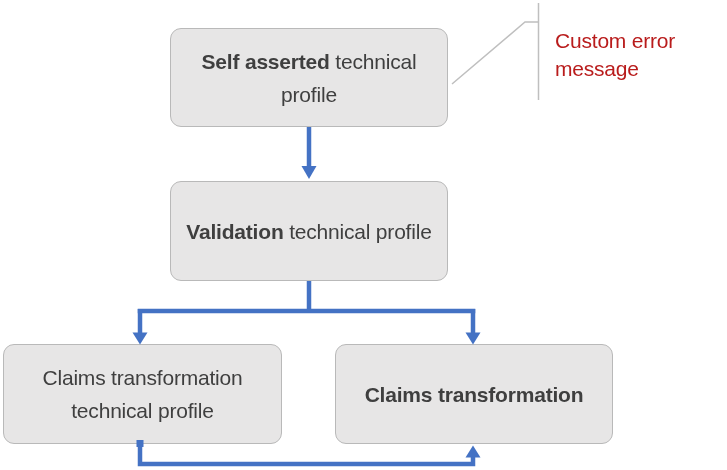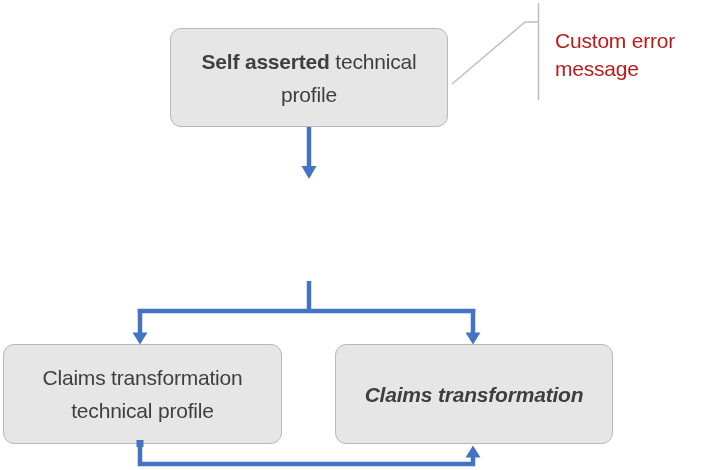--- a/index.html
+++ b/index.html
@@ -40,21 +40,21 @@
     font-size: 21px;
     line-height: 33px;
     letter-spacing: -0.2px;
     color: #3f3f3f;
     padding: 0 8px;
   }
   .node-label b { font-weight: bold; }
   #node-self-asserted   { left: 170px; top: 28px;  width: 278px; height: 99px; }
   #node-validation      { left: 170px; top: 181px; width: 278px; height: 100px; }
   #node-claims-tp       { left: 3px;   top: 344px; width: 279px; height: 100px; justify-content: flex-end; }
-  #node-claims-transform{ left: 335px; top: 344px; width: 278px; height: 100px; font-style: italic; }
+  #node-claims-transform{ left: 335px; top: 344px; width: 278px; height: 100px; }
   .callout-text {
     position: absolute;
     left: 555px;
     top: 27px;
     width: 170px;
     font-size: 21px;
     line-height: 28px;
     letter-spacing: -0.2px;
     color: #b91c1c;
     z-index: 1;
@@ -82,20 +82,23 @@
 
     <rect x="136.5" y="440" width="7" height="7" fill="#4472C4"></rect>
     <path d="M140 444 L140 464 L473 464 L473 456" fill="none" stroke="#4472C4" stroke-width="4.5" stroke-linejoin="miter"></path>
     <path d="M465.5 457.5 L480.5 457.5 L473 445.5 Z" fill="#4472C4"></path>
   </svg>
 
   <div class="node" id="node-self-asserted">
     <div class="node-label"><b>Self asserted</b><span> technical profile</span></div>
   </div>
 
+  <div class="node" id="node-validation">
+    <div class="node-label"><b>Validation</b><span> technical profile</span></div>
+  </div>
 
   <div class="node" id="node-claims-tp">
     <div class="node-label"><b></b><span>Claims transformation technical profile</span></div>
   </div>
 
   <div class="node" id="node-claims-transform">
     <div class="node-label"><b>Claims transformation</b><span></span></div>
   </div>
 
   <div class="callout-text">Custom error message</div>

